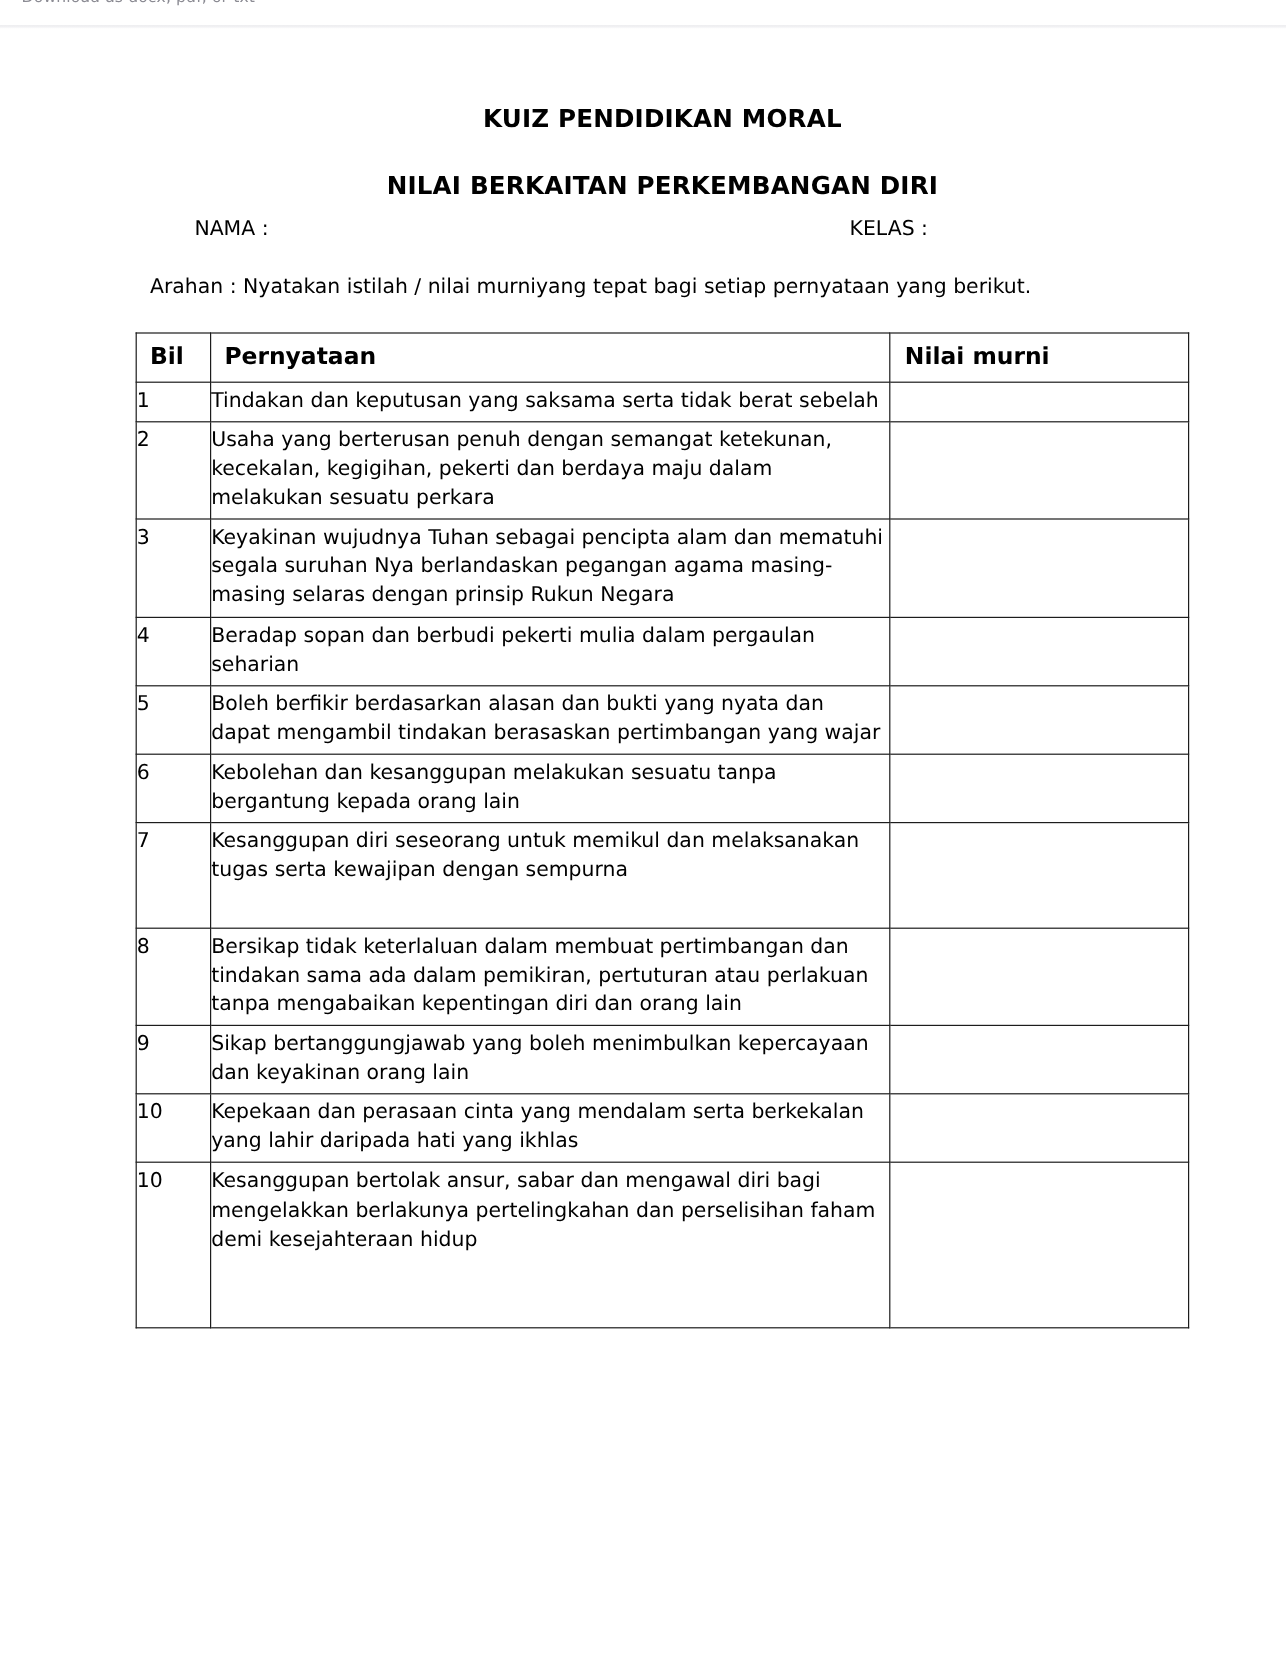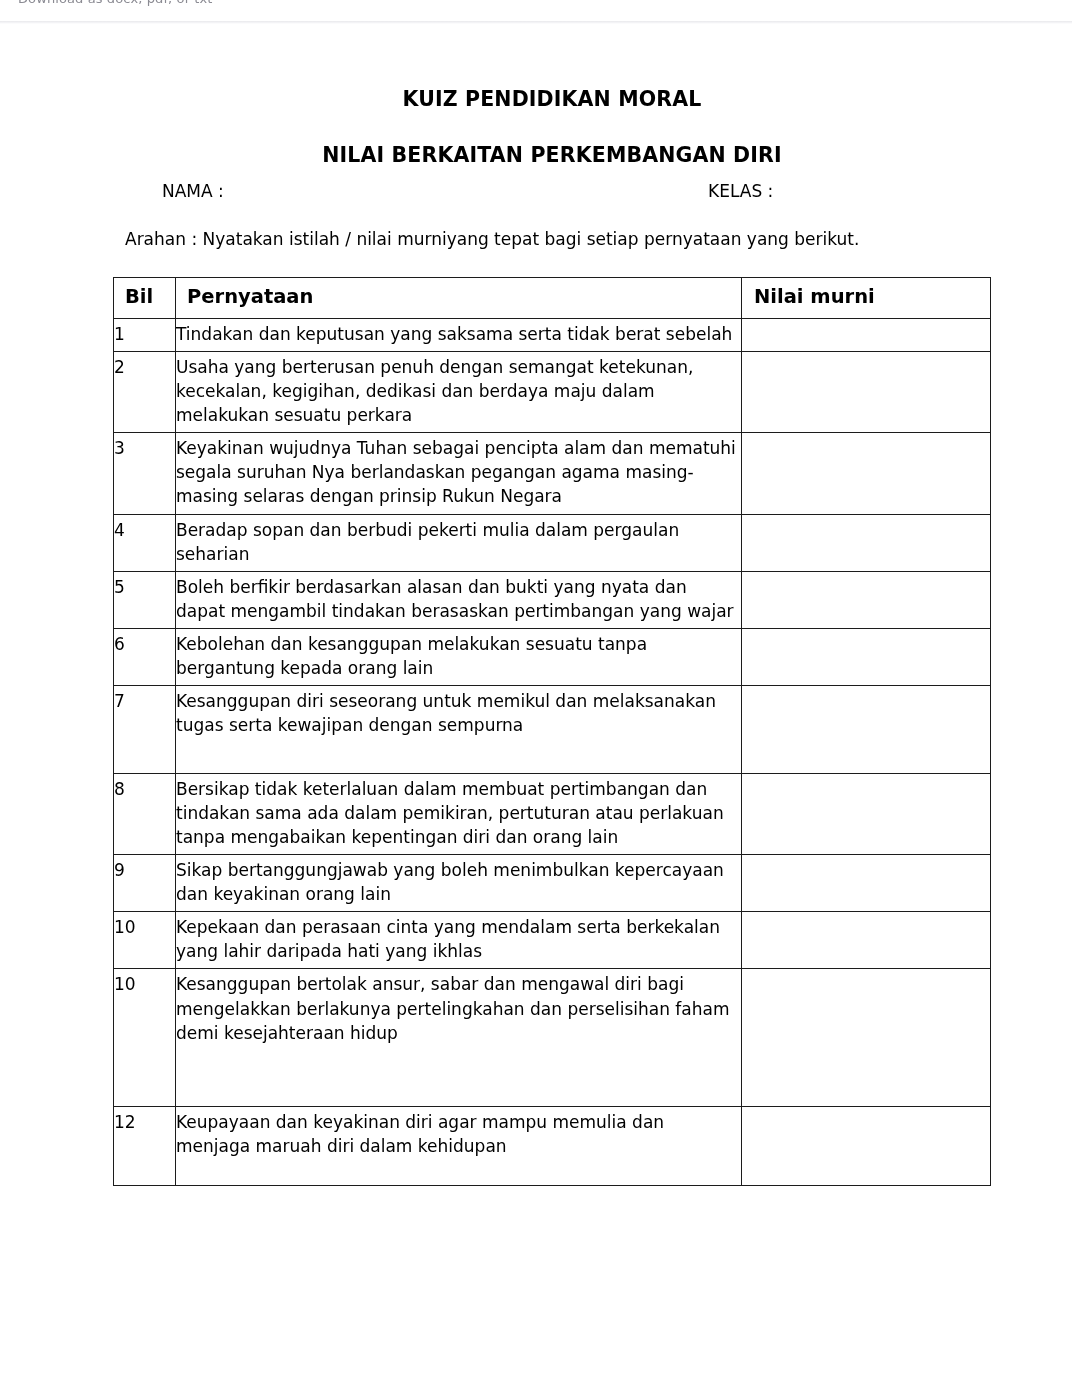--- a/index.html
+++ b/index.html
@@ -180,21 +180,21 @@
     <tbody>
 
       <tr>
         <td class="cell-bil">1</td>
         <td class="cell-pern">Tindakan dan keputusan yang saksama serta tidak berat sebelah</td>
         <td class="cell-nil"></td>
       </tr>
 
       <tr>
         <td class="cell-bil">2</td>
-        <td class="cell-pern">Usaha yang berterusan penuh dengan semangat ketekunan, kecekalan, kegigihan, dedikasi dan berdaya maju dalam melakukan sesuatu perkara</td>
+        <td class="cell-pern">Usaha yang berterusan penuh dengan semangat ketekunan, kecekalan, kegigihan, pekerti dan berdaya maju dalam melakukan sesuatu perkara</td>
         <td class="cell-nil"></td>
       </tr>
 
       <tr>
         <td class="cell-bil">3</td>
         <td class="cell-pern">Keyakinan wujudnya Tuhan sebagai pencipta alam dan mematuhi segala suruhan Nya berlandaskan pegangan agama masing-masing selaras dengan prinsip Rukun Negara</td>
         <td class="cell-nil"></td>
       </tr>
 
       <tr>
@@ -238,22 +238,17 @@
         <td class="cell-pern">Kepekaan dan perasaan cinta yang mendalam serta berkekalan yang lahir daripada hati yang ikhlas</td>
         <td class="cell-nil"></td>
       </tr>
 
       <tr>
         <td class="cell-bil">10</td>
         <td class="cell-pern"><span>Kesanggupan bertolak ansur, sabar dan mengawal diri bagi mengelakkan berlakunya pertelingkahan dan perselisihan faham demi kesejahteraan hidup</span><span class="pad-md"></span></td>
         <td class="cell-nil"></td>
       </tr>
 
-      <tr class="no-top-right">
-        <td class="cell-bil">12</td>
-        <td class="cell-pern"><span>Keupayaan dan keyakinan diri agar mampu memulia dan menjaga maruah diri dalam kehidupan</span><span class="pad-sm"></span></td>
-        <td class="cell-nil"></td>
-      </tr>
 
     </tbody>
   </table>
 
 </div>
 
 </body></html>

